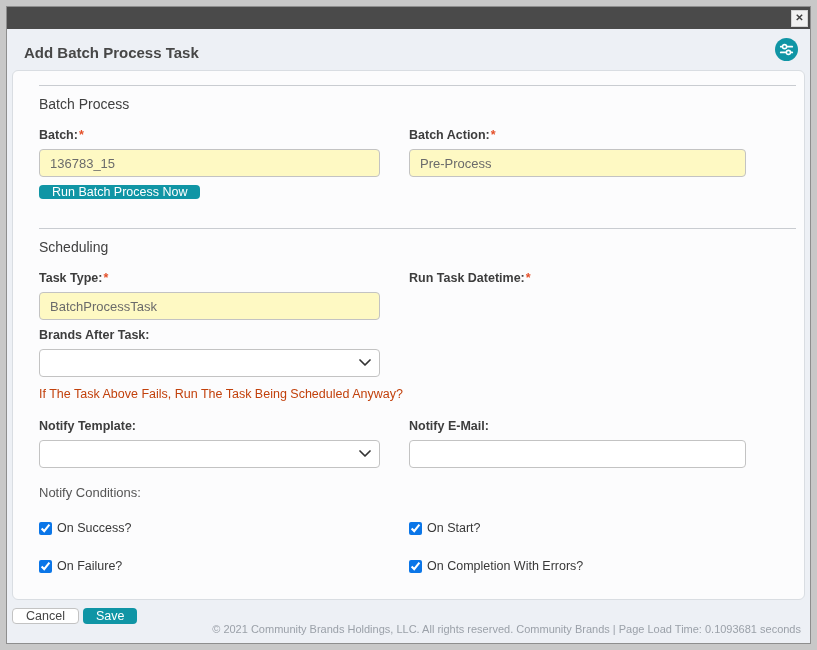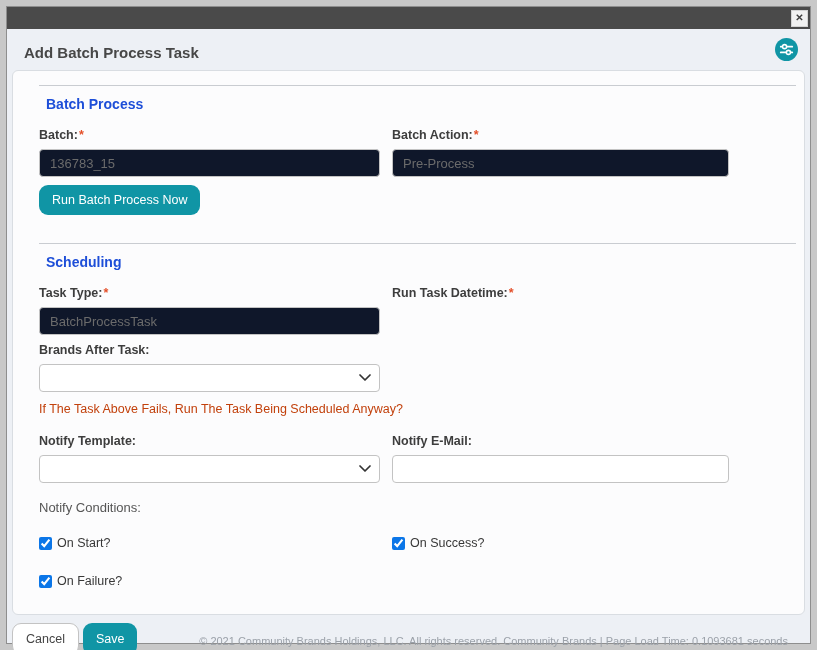--- a/index.html
+++ b/index.html
@@ -44,49 +44,49 @@
   .card {
     flex:0 0 auto;
     margin:0 5px;
     background:#fcfcfd;
     border:1px solid #d9dde2;
     border-radius:6px;
     padding:14px 8px 26px 26px;
   }
   .section-divider { border:0; border-top:1px solid #c9ccd1; margin:0; }
   .section-title {
-    color:#1d4ed8; font-size:14px; font-weight:700;
-    margin:10px 7px 16px;
+    color:#404040; font-size:14px; font-weight:400;
+    margin:10px 0 16px;
   }
   .grid {
     display:grid;
     grid-template-columns:341px 337px;
-    column-gap:12px;
+    column-gap:29px;
     align-items:start;
   }
   .field-label {
     display:block;
     font-size:12.5px; font-weight:700; color:#3d3d3d;
     margin:0 0 7px;
   }
   .required { color:#e4502a; font-weight:700; margin-left:1px; }
   .text-input {
     width:100%; height:28px;
     border:1px solid #c3c3c3; border-radius:4px;
     background:#fff; color:#555;
     font-size:13px; font-family:"Liberation Sans", sans-serif;
     padding:0 10px;
   }
   .text-input:disabled, .text-input.disabled {
-    background:#0f172a; color:#6b6b6b;
+    background:#fef9c3; color:#6b6b6b;
   }
   .btn {
-    border:none; border-radius:9px;
+    border:none; border-radius:4px;
     font-size:12.5px; font-family:"Liberation Sans", sans-serif;
-    padding:8px 13px; cursor:pointer;
+    padding:0 13px; cursor:pointer;
   }
   .btn-teal { background:#1095a5; color:#fff; }
   .btn-outline { background:#fff; color:#454545; border:1px solid #c3c3c3; }
   .run-btn { margin-top:8px; }
   .mt-divider { margin-top:28px; }
   
   .input-group { display:flex; }
   .input-group .text-input { border-radius:4px 0 0 4px; flex:1; }
   .cal-btn {
     width:44px; height:28px;
@@ -116,21 +116,21 @@
   .cb-grid.second { margin-top:24px; }
   .cb-item { display:flex; align-items:center; font-size:12.5px; color:#383838; }
   .cb-item input[type="checkbox"] {
     width:13px; height:13px; margin:0 5px 0 0;
     accent-color:#0b76e8;
   }
   
   .modal-footer { flex:1 1 auto; position:relative; padding:8px 14px 0 5px; }
   .footer-buttons { display:flex; gap:4px; }
   .copyright {
-    position:absolute; right:22px; bottom:8px;
+    position:absolute; right:9px; bottom:8px;
     font-size:11px; color:#9ba1a9;
   }
 </style>
 </head>
 <body>
 
 <div class="window">
 
   <div class="titlebar">
     <button class="close-btn">✕</button>
@@ -215,32 +215,36 @@
         <label class="field-label">Notify E-Mail:</label>
         <input class="text-input" type="text" value="" style="">
       </div>
     </div>
 
     <div class="conditions-label">Notify Conditions:</div>
 
     <div class="grid cb-grid">
       <label class="cb-item">
         <input type="checkbox" checked="true" style="">
+        <span>On Success?</span>
+      </label>
+      <label class="cb-item">
+        <input type="checkbox" checked="true" style="">
         <span>On Start?</span>
       </label>
-      <label class="cb-item">
-        <input type="checkbox" checked="true" style="">
-        <span>On Success?</span>
-      </label>
     </div>
 
     <div class="grid cb-grid second">
       <label class="cb-item">
         <input type="checkbox" checked="true" style="">
         <span>On Failure?</span>
+      </label>
+      <label class="cb-item">
+        <input type="checkbox" checked="true" style="">
+        <span>On Completion With Errors?</span>
       </label>
     </div>
 
   </div>
 
   <div class="modal-footer">
     <div class="footer-buttons">
       <button class="btn btn-outline">Cancel</button>
       <button class="btn btn-teal">Save</button>
     </div>

